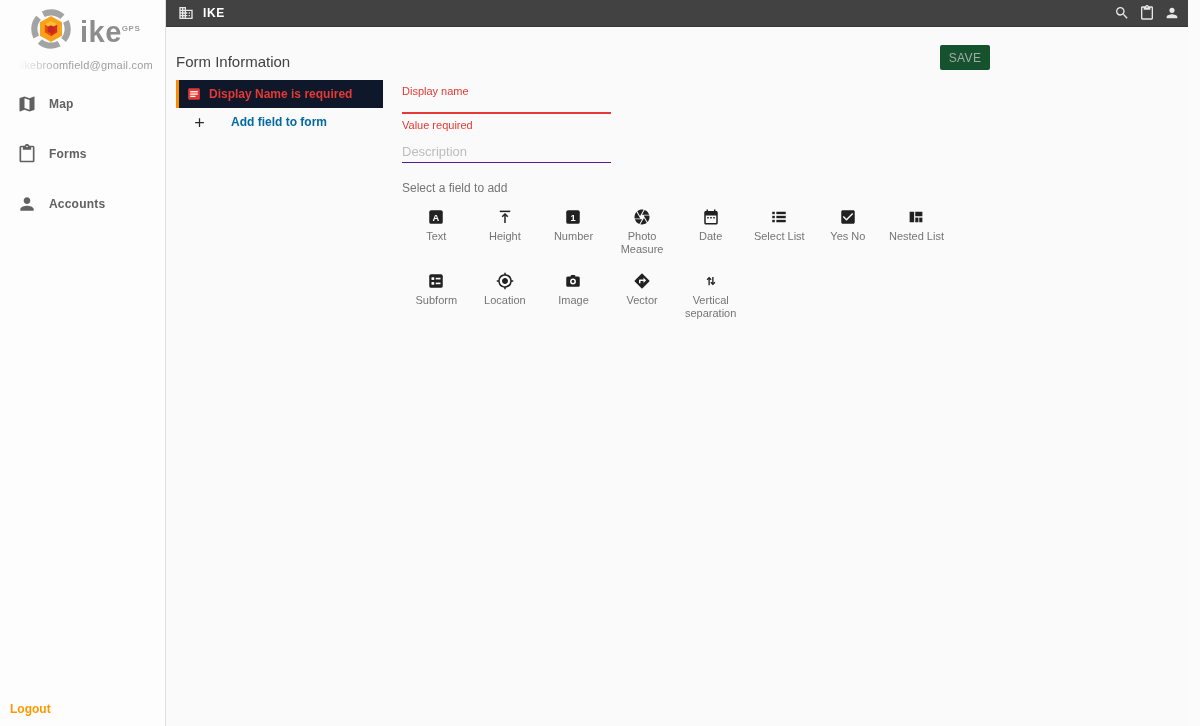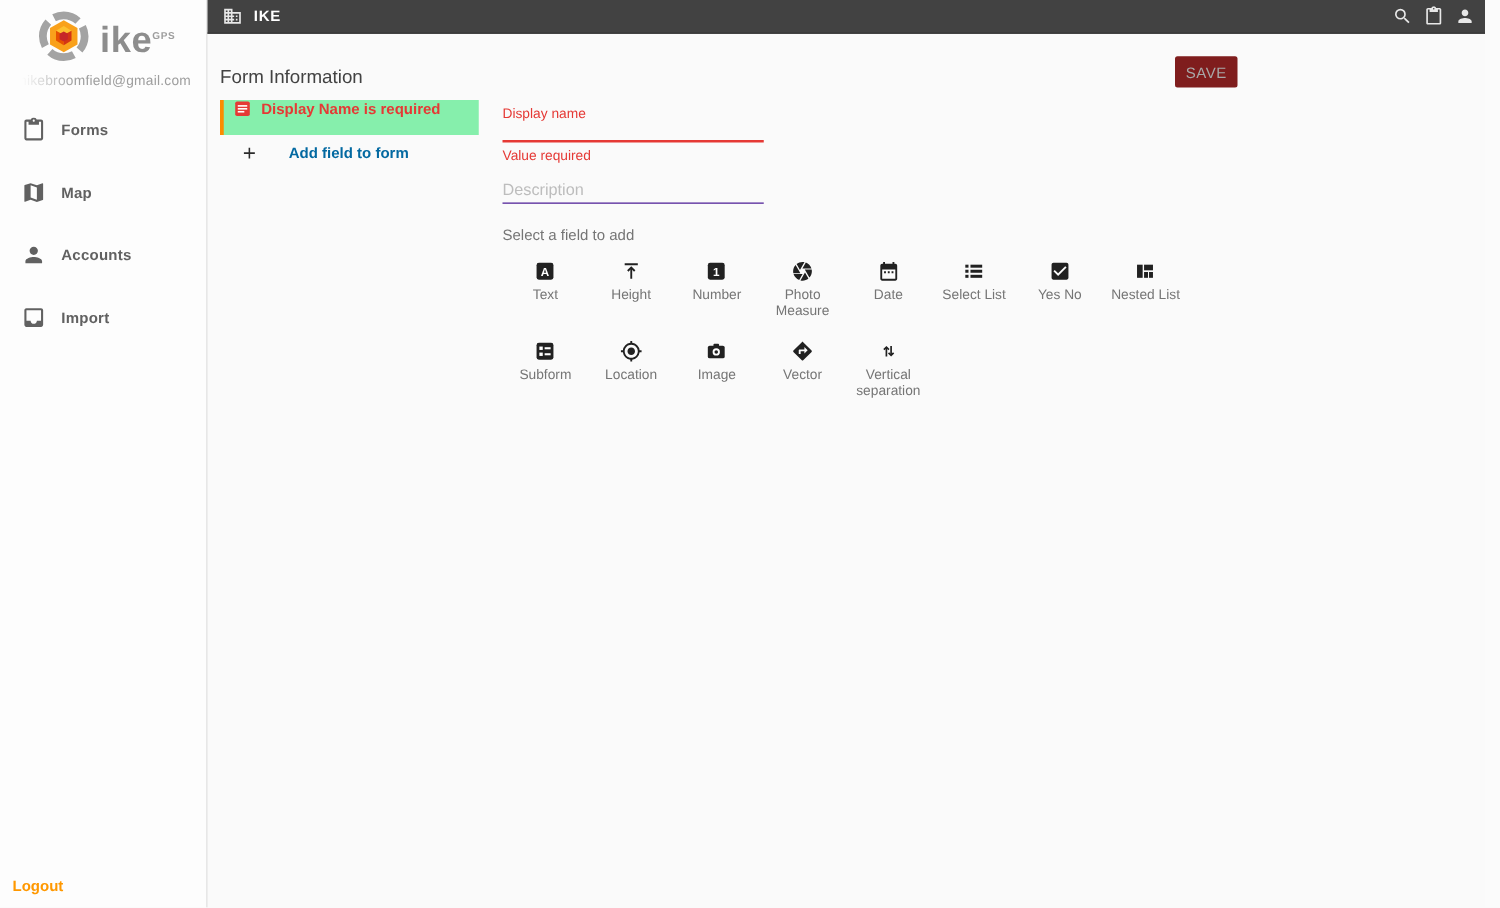--- a/index.html
+++ b/index.html
@@ -29,25 +29,25 @@
     border-bottom:1px solid #363636;display:flex;align-items:center;padding:0 8px 0 12px;box-sizing:border-box;}
   .org{display:flex;align-items:center;cursor:pointer;}
   .org svg{width:16px;height:16px;}
   .org span{color:#fff;font-size:12px;font-weight:700;letter-spacing:.6px;margin-left:9px;}
   .topbar-spacer{flex:1;}
   .tb-icon{width:16px;height:16px;margin-left:9px;cursor:pointer;}
   .scroll-strip{position:absolute;right:0;top:0;width:12px;height:726px;background:#fbfbfb;}
   
   .main{position:absolute;left:166px;top:27px;width:1022px;height:599px;}
   .page-title{position:absolute;left:10px;top:26px;font-size:15px;color:#424242;}
-  .save-btn{position:absolute;left:774px;top:18px;width:50px;height:25px;background:#7f1d1d;
+  .save-btn{position:absolute;left:774px;top:18px;width:50px;height:25px;background:#14532d;
     border:none;border-radius:2px;font-size:12px;color:#a8a8a8;letter-spacing:.4px;
     font-family:"Liberation Sans",sans-serif;cursor:default;}
-  .issue-row{position:absolute;left:10px;top:53px;width:207px;height:28px;background:#86efac;
-    border-left:3px solid #fb8c00;display:flex;align-items:flex-start;box-sizing:border-box;
+  .issue-row{position:absolute;left:10px;top:53px;width:207px;height:28px;background:#0f172a;
+    border-left:3px solid #fb8c00;display:flex;align-items:center;box-sizing:border-box;
     padding-left:8px;cursor:pointer;}
   .issue-row svg{width:14px;height:14px;}
   .issue-row span{margin-left:8px;font-size:12px;font-weight:700;color:#e53935;}
   .add-field{position:absolute;left:10px;top:81px;width:207px;height:28px;display:flex;
     align-items:center;padding-left:16px;box-sizing:border-box;cursor:pointer;}
   .add-field svg{width:15px;height:15px;}
   .add-field span{margin-left:24px;font-size:12px;font-weight:700;color:#0369a1;}
   
   .form-col{position:absolute;left:236px;top:0;width:209px;}
   .fld-label{position:absolute;left:0;top:58px;font-size:11px;color:#e53935;}
@@ -84,41 +84,35 @@
     <div class="logo-text"><span>ike</span><span class="logo-sup">GPS</span></div>
   </div>
   <div class="email-wrap">
     <span class="email">mikebroomfield@gmail.com</span>
     <span class="email-fade"></span>
   </div>
 
   <div class="nav">
     <div class="nav-item">
       <svg viewBox="0 0 24 24" fill="#616161">
+        <path d="M20.5 3l-.16.03L15 5.1 9 3 3.36 4.9c-.21.07-.36.25-.36.48V20.5c0 .28.22.5.5.5l.16-.03L9 18.9l6 2.1 5.64-1.9c.21-.07.36-.25.36-.48V3.5c0-.28-.22-.5-.5-.5zM15 19l-6-2.11V5l6 2.11V19z"></path>
+      </svg>
+      <span>Map</span>
+    </div>
+    <div class="nav-item">
+      <svg viewBox="0 0 24 24" fill="#616161">
         <path d="M19 2h-4.18C14.4.84 13.3 0 12 0c-1.3 0-2.4.84-2.82 2H5c-1.1 0-2 .9-2 2v16c0 1.1.9 2 2 2h14c1.1 0 2-.9 2-2V4c0-1.1-.9-2-2-2zm-7 0c.55 0 1 .45 1 1s-.45 1-1 1-1-.45-1-1 .45-1 1-1zm7 18H5V4h2v3h10V4h2v16z"></path>
       </svg>
       <span>Forms</span>
-    </div>
-    <div class="nav-item">
-      <svg viewBox="0 0 24 24" fill="#616161">
-        <path d="M20.5 3l-.16.03L15 5.1 9 3 3.36 4.9c-.21.07-.36.25-.36.48V20.5c0 .28.22.5.5.5l.16-.03L9 18.9l6 2.1 5.64-1.9c.21-.07.36-.25.36-.48V3.5c0-.28-.22-.5-.5-.5zM15 19l-6-2.11V5l6 2.11V19z"></path>
-      </svg>
-      <span>Map</span>
     </div>
     <div class="nav-item">
       <svg viewBox="0 0 24 24" fill="#616161">
         <path d="M12 12c2.21 0 4-1.79 4-4s-1.79-4-4-4-4 1.79-4 4 1.79 4 4 4zm0 2c-2.67 0-8 1.34-8 4v2h16v-2c0-2.66-5.33-4-8-4z"></path>
       </svg>
       <span>Accounts</span>
-    </div>
-    <div class="nav-item">
-      <svg viewBox="0 0 24 24" fill="#616161">
-        <path d="M19 3H5c-1.11 0-2 .9-2 2v14c0 1.1.89 2 2 2h14c1.1 0 2-.9 2-2V5c0-1.1-.9-2-2-2zm0 12h-4c0 1.66-1.35 3-3 3s-3-1.34-3-3H5V5h14v10z"></path>
-      </svg>
-      <span>Import</span>
     </div>
   </div>
 
   <div class="logout">Logout</div>
 </div>
 
 <div class="topbar">
   <div class="org">
     <svg viewBox="0 0 24 24" fill="#e8e8e8">
       <path d="M12 7V3H2v18h20V7H12zM6 19H4v-2h2v2zm0-4H4v-2h2v2zm0-4H4V9h2v2zm0-4H4V5h2v2zm4 12H8v-2h2v2zm0-4H8v-2h2v2zm0-4H8V9h2v2zm0-4H8V5h2v2zm10 12h-8v-2h2v-2h-2v-2h2v-2h-2V9h8v10zm-2-8h-2v2h2v-2zm0 4h-2v2h2v-2z"></path>

